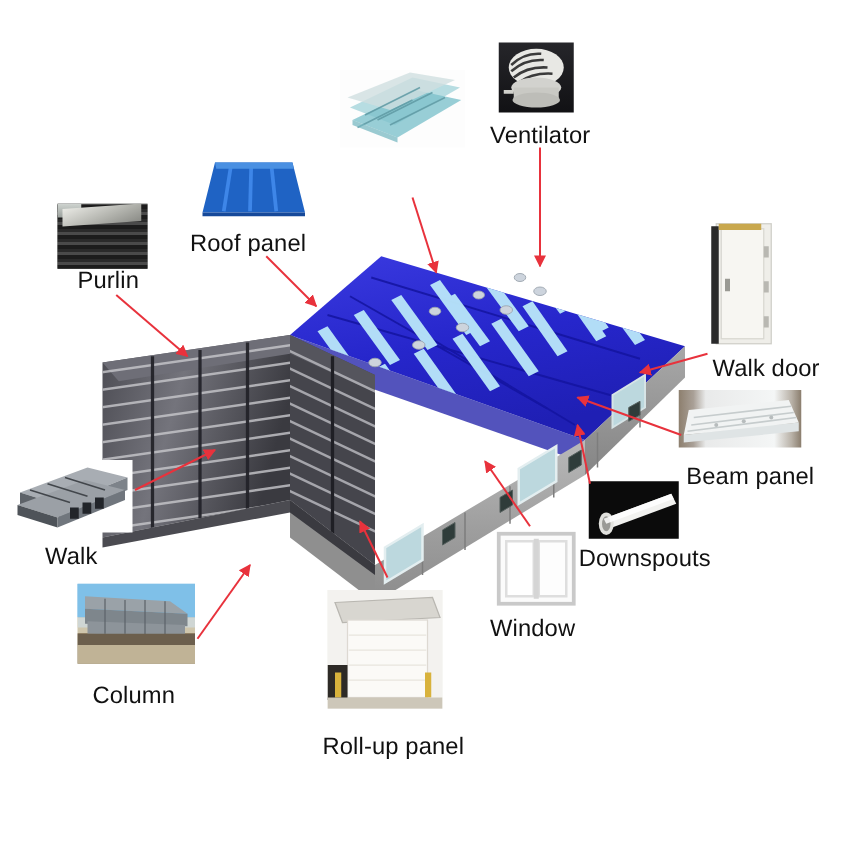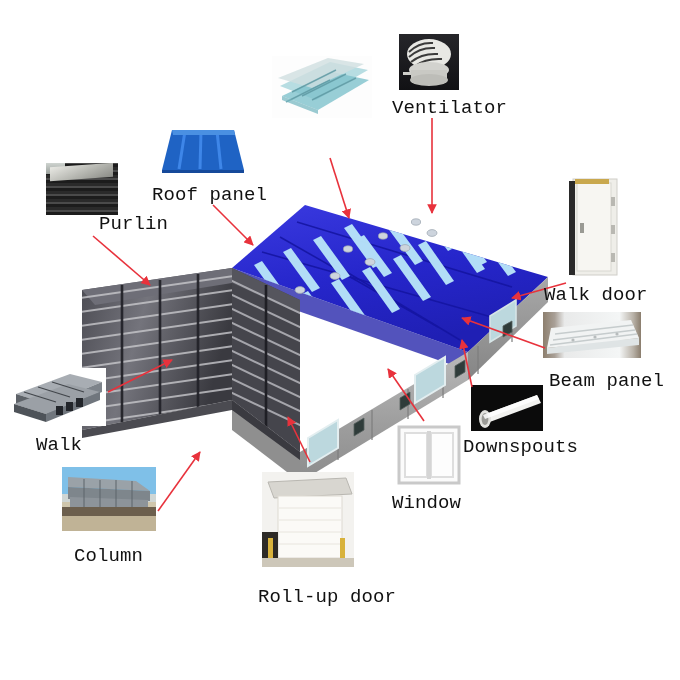--- a/index.html
+++ b/index.html
@@ -3,21 +3,21 @@
 <meta charset="utf-8">
 <title>Steel Structure Building Components Diagram</title>
 <style>
   html,body{margin:0;padding:0;background:#ffffff;}
   body{width:680px;height:680px;overflow:hidden;
        font-family:"Liberation Serif","DejaVu Serif",serif;}
   #stage{position:relative;width:680px;height:680px;background:#fff;}
 
   
   .lbl{position:absolute;white-space:nowrap;color:#111;
-       font-family:Liberation Mono, monospace;
+       font-family:Liberation Sans, sans-serif;
        font-size:19px;line-height:1;letter-spacing:.1px;}
 
   
   .thumb{position:absolute;overflow:hidden;}
 
   
   .ph-purlin{background:
      repeating-linear-gradient(0deg,#1c1c1c 0 3px,#4a4a4a 3px 5px,#2a2a2a 5px 8px),
      linear-gradient(#8d8f8a,#5d5f5c);}
   .ph-purlin .cap{position:absolute;left:6%;top:4%;width:88%;height:26%;
@@ -372,24 +372,24 @@
       <line x1="566" y1="283" x2="512" y2="298"></line>
       <line x1="545" y1="348" x2="462" y2="318"></line>
       <line x1="472" y1="387" x2="462" y2="340"></line>
       <line x1="424" y1="421" x2="388" y2="369"></line>
       <line x1="310" y1="462" x2="288" y2="417"></line>
       <line x1="108" y1="392" x2="172" y2="360"></line>
       <line x1="158" y1="511" x2="200" y2="452"></line>
     </g>
   </svg>
 
-  <div class="lbl" style="left:62px;top:215px;margin-left:37px;">Purlin</div>
+  <div class="lbl" style="left:62px;top:215px;">Purlin</div>
   <div class="lbl" style="left:152px;top:186px;">Roof panel</div>
   <div class="lbl" style="left:392px;top:99px;">Ventilator</div>
-  <div class="lbl" style="left:544px;top:286px;">Walk door</div>
+  <div class="lbl" style="left:570px;top:286px;">Walk door</div>
   <div class="lbl" style="left:549px;top:372px;">Beam panel</div>
   <div class="lbl" style="left:463px;top:438px;">Downspouts</div>
   <div class="lbl" style="left:392px;top:494px;">Window</div>
-  <div class="lbl" style="left:258px;top:588px;">Roll-up door</div>
+  <div class="lbl" style="left:258px;top:588px;">Roll-up panel</div>
   <div class="lbl" style="left:36px;top:436px;">Walk</div>
   <div class="lbl" style="left:74px;top:547px;">Column</div>
 
 </div>
 
 </body></html>

